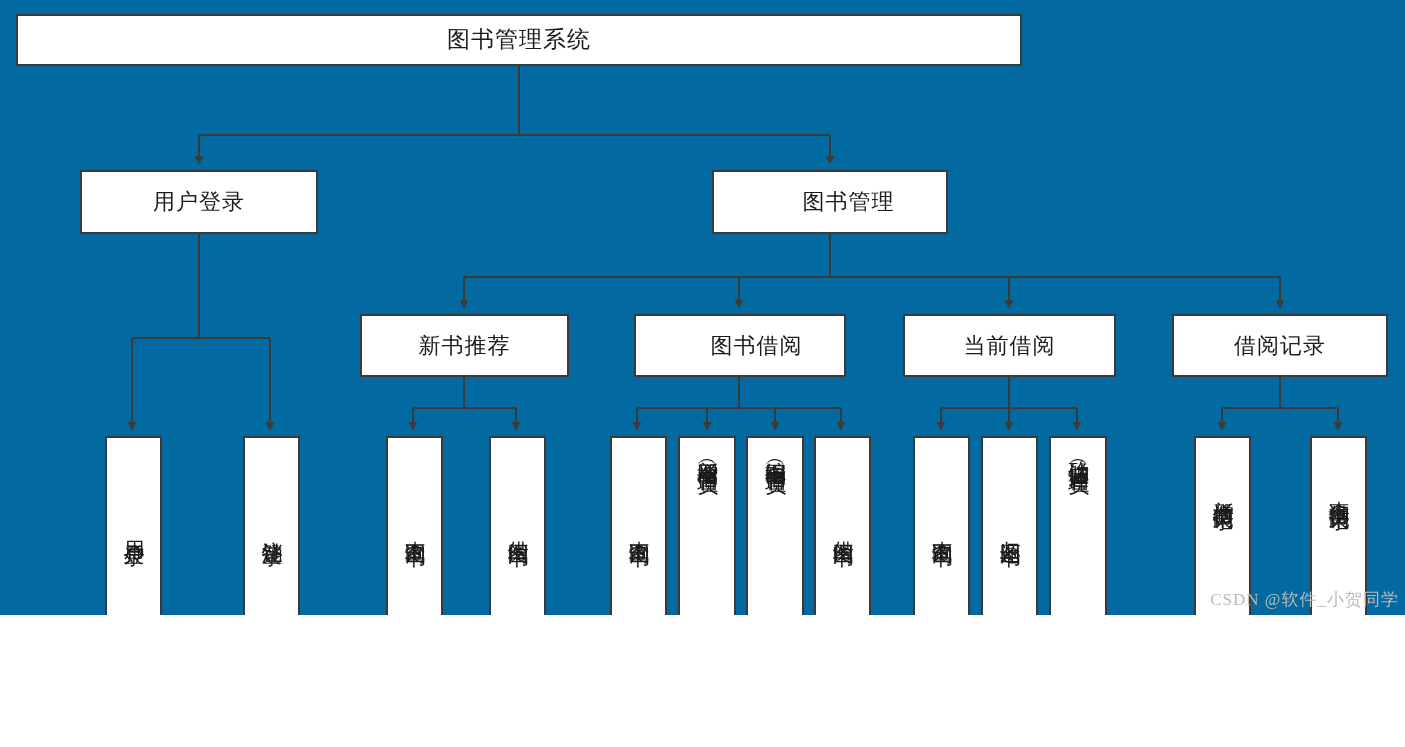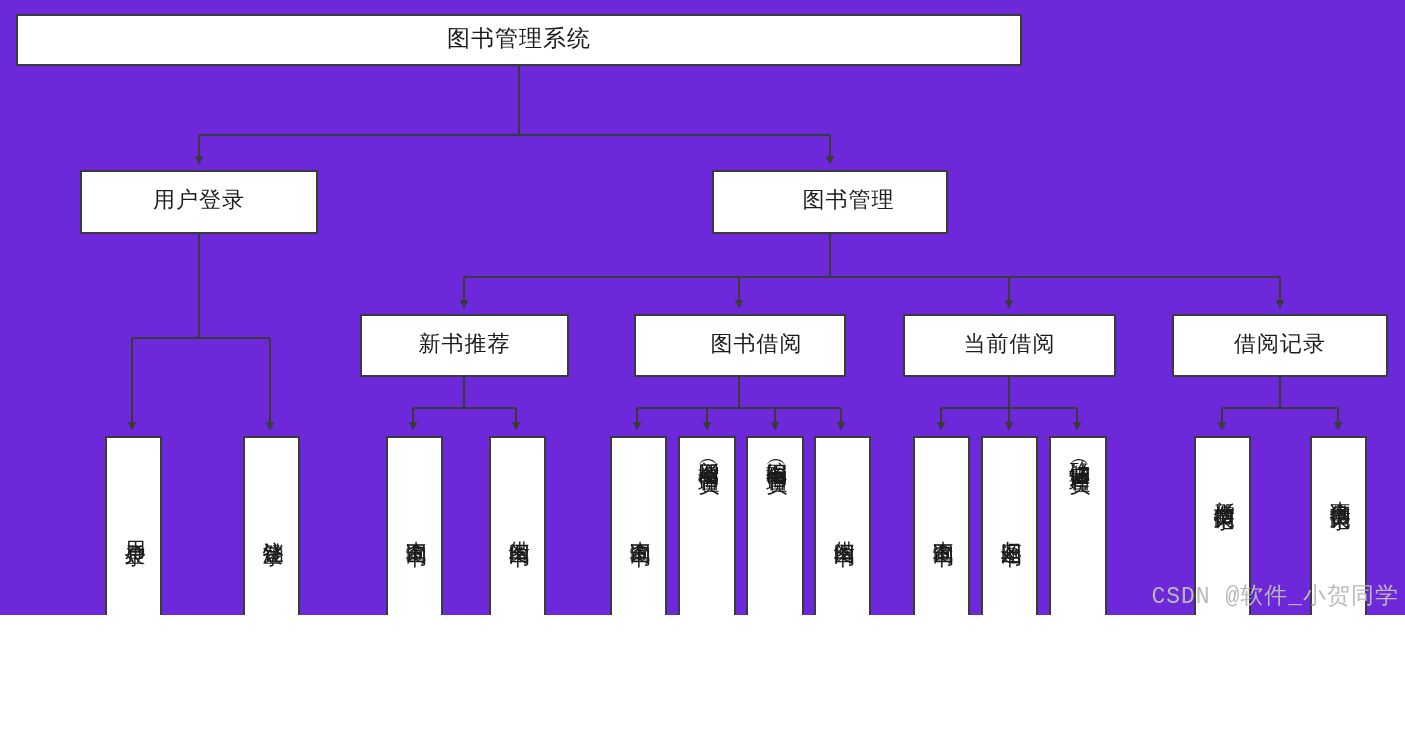--- a/index.html
+++ b/index.html
@@ -5,22 +5,22 @@
 <style>
   html, body {
     margin: 0;
     padding: 0;
     background: #ffffff;
   }
   #diagram-root {
     position: relative;
     width: 1405px;
     height: 615px;
-    background: #6d28d9;
-    font-family: Liberation Mono, monospace;
+    background: #0369a1;
+    font-family: Liberation Serif, serif;
     overflow: hidden;
   }
   #edge-layer {
     position: absolute;
     left: 0;
     top: 0;
     width: 1405px;
     height: 747px;
     pointer-events: none;
   }
@@ -61,21 +61,21 @@
   .node.vert.tall .vlabel {
     margin-top: 6px;
   }
   .node.vert.midlow .vlabel {
     margin-top: 46px;
   }
   #watermark {
     position: absolute;
     right: 6px;
     bottom: 4px;
-    font-size: 23px;
+    font-size: 17px;
     color: #b9b9b9;
     letter-spacing: 1px;
     white-space: nowrap;
     user-select: none;
   }
 </style>
 </head>
 <body>
 
 <div id="diagram-root">

